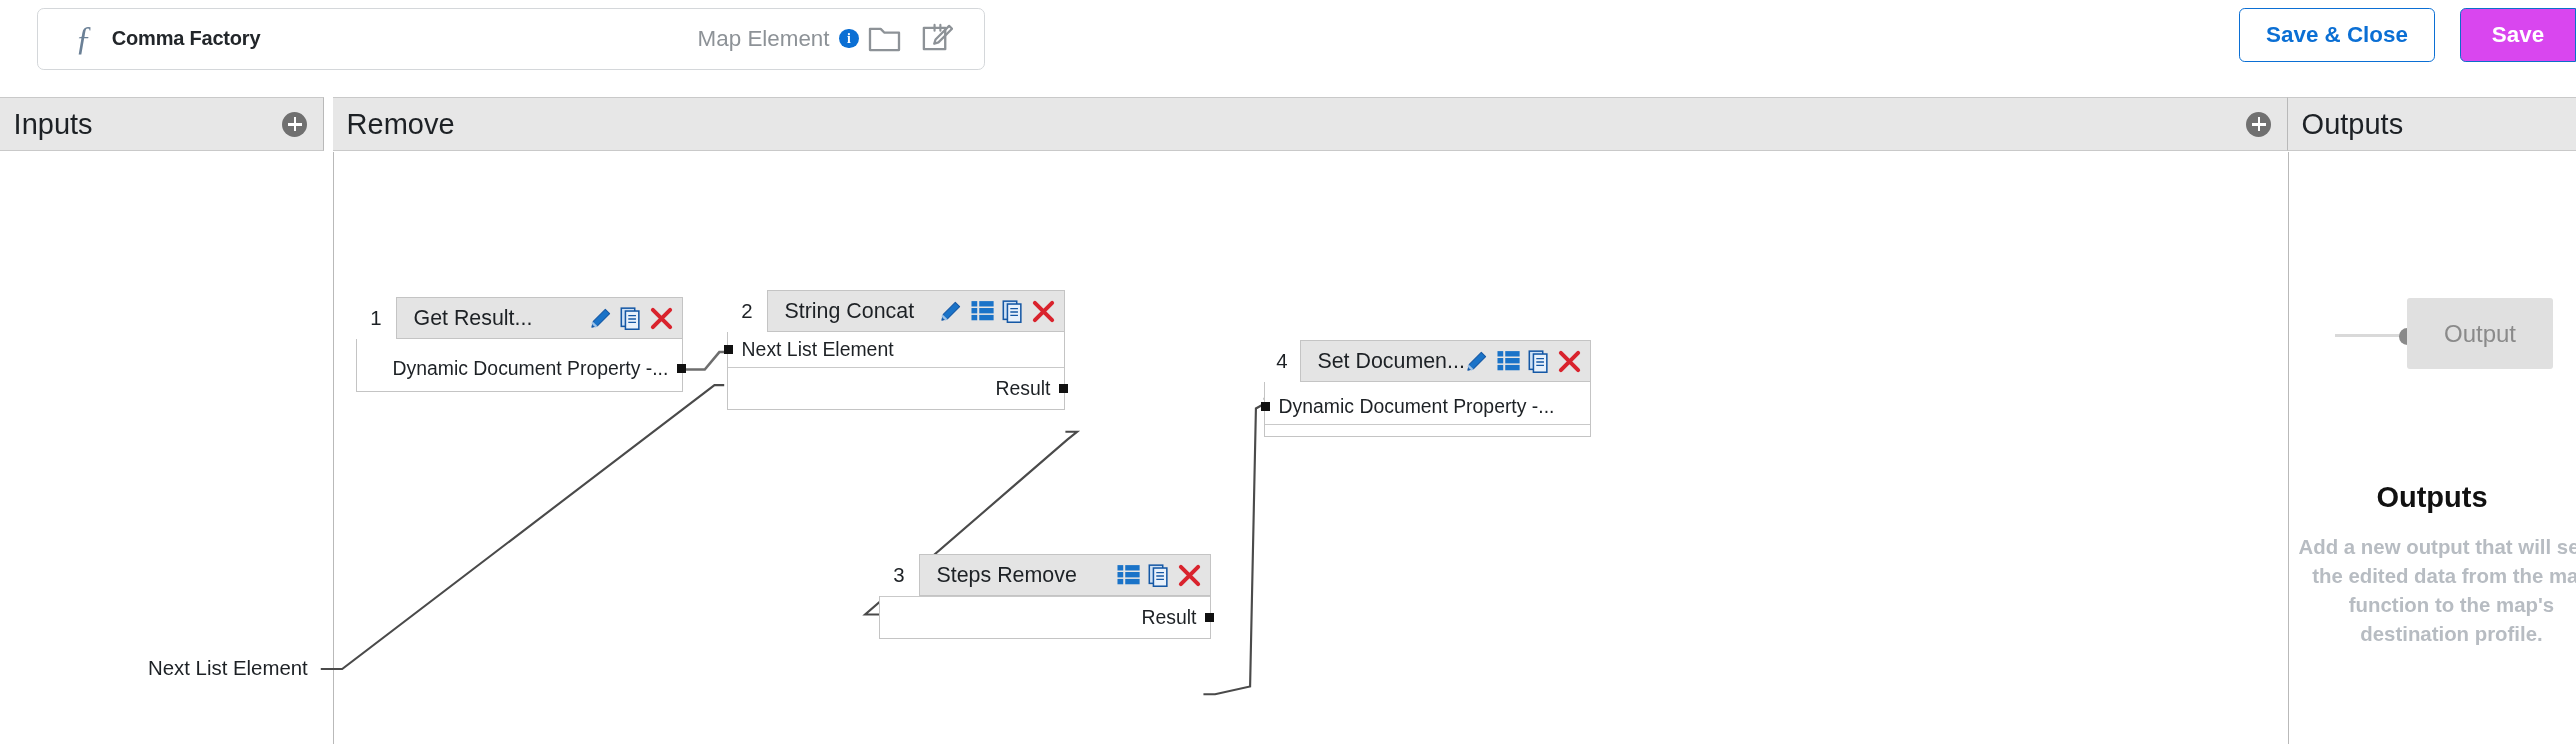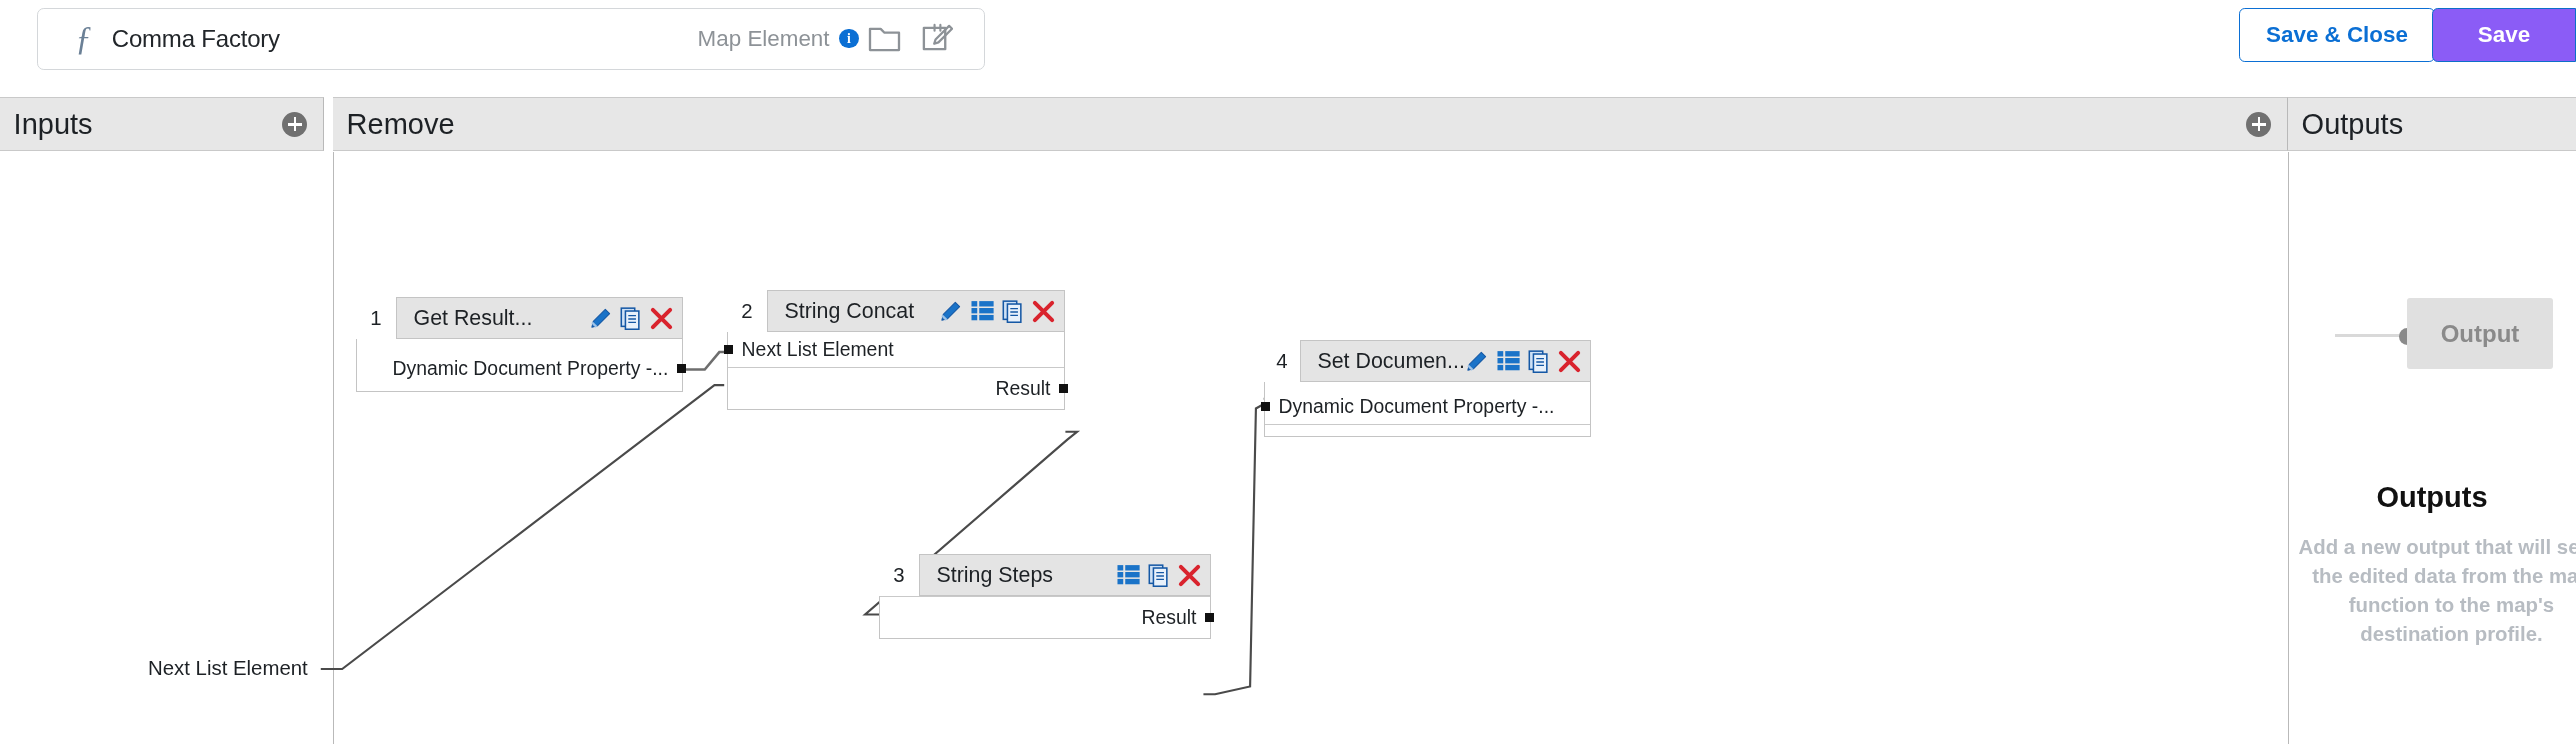--- a/index.html
+++ b/index.html
@@ -19,21 +19,21 @@
     position: absolute; left: 37px; top: 7.8px; width: 948px; height: 62px;
     border: 1px solid #d4d7da; border-radius: 6.8px; background: #fff;
     display: flex; align-items: center;
   }
   .fx-icon {
     width: 45px; margin-left: 23px; font-family: "Liberation Serif", serif;
     font-style: italic; font-size: 33px; color: #6b8096; text-align: center;
     line-height: 1;
   }
   .doc-title {
-    font-size: 24px; font-weight: normal; color: #22262a; margin-left: 5.8px;
+    font-size: 20px; font-weight: bold; color: #22262a; margin-left: 5.8px;
     letter-spacing: -0.2px;
   }
   .topbar-right {
     margin-left: auto; display: flex; align-items: center; gap: 0; padding-right: 21.4px;
   }
   .map-fn-label { font-size: 22.4px; color: #8d9297; }
   .info-dot {
     width: 19.4px; height: 19.4px; border-radius: 50%; background: #0b6fd4;
     color: #fff; font-size: 13.6px; font-weight: bold; font-family: "Liberation Serif", serif;
     display: flex; align-items: center; justify-content: center;
@@ -42,22 +42,22 @@
   .hdr-icon { width: 52px; height: 39px; display:flex; align-items:center; justify-content:center; }
   .btn {
     height: 54px; border-radius: 5.8px; font-size: 22.4px; font-weight: bold;
     display: flex; align-items: center; justify-content: center; cursor: pointer;
   }
   .btn-outline {
     position: absolute; right: 141px; top: 7.8px; width: 196px;
     border: 1px solid #0b6fd4; color: #0b6fd4; background: #fff;
   }
   .btn-primary {
-    position: absolute; right: 0px; top: 7.8px; width: 144px;
-    background: #8b5cf6; color: #ffffff; border: 1px solid #0d6ec9;
+    position: absolute; right: 0px; top: 7.8px; width: 116px;
+    background: #d946ef; color: #ffffff; border: 1px solid #0d6ec9;
     border-top-right-radius: 0; border-bottom-right-radius: 0;
   }
 
   
   .panel-head {
     position: absolute; top: 97px; height: 54px; background: #e7e7e7;
     border-top: 1px solid #c9c9c9; border-bottom: 1px solid #c9c9c9;
     display: flex; align-items: center;
   }
   .panel-head .ttl { font-size: 29px; color: #1d2125; margin-left: 13.6px; }
@@ -121,21 +121,21 @@
 
   
   .input-item {
     position: absolute; font-size: 20.4px; color: #1d2125; white-space: nowrap;
   }
 
   
   .output-box {
     position: absolute; background: #e0e0e0; border-radius: 2.9px;
     display: flex; align-items: center; justify-content: center;
-    font-size: 24px; font-weight: bold; color: #8a8a8a;
+    font-size: 24px; font-weight: normal; color: #8a8a8a;
   }
   .output-dot {
     position: absolute; width: 16.5px; height: 16.5px; border-radius: 50%; background: #8a8a8a;
   }
   .output-stub { position: absolute; height: 2.9px; background: #d9d9d9; }
   .out-title {
     position: absolute; width: 288px; text-align: center;
     font-size: 29px; font-weight: bold; color: #111111;
   }
   .out-desc {
@@ -285,21 +285,21 @@
     <div class="port-row out" style="height:41px;">
       <span>Result</span>
       <span class="sq right"></span>
     </div>
   </div>
 </div>
 
 <div class="node" style="left:879px; top:554px; width:332px;">
   <div class="node-head">
     <div class="node-num">3</div>
-    <div class="node-title">String Steps</div>
+    <div class="node-title">Steps Remove</div>
     <div class="node-icons">
       <span>
         <svg class="gi" width="23" height="21.4" viewBox="0 0 24 22">
           <rect x="0.5" y="1" width="6" height="5.6" fill="#1a73c8"></rect>
           <rect x="0.5" y="8.2" width="6" height="5.6" fill="#1a73c8"></rect>
           <rect x="0.5" y="15.4" width="6" height="5.6" fill="#1a73c8"></rect>
           <rect x="8.6" y="1" width="15" height="5.6" fill="#1a73c8"></rect>
           <rect x="8.6" y="8.2" width="15" height="5.6" fill="#1a73c8"></rect>
           <rect x="8.6" y="15.4" width="15" height="5.6" fill="#1a73c8"></rect>
         </svg>

